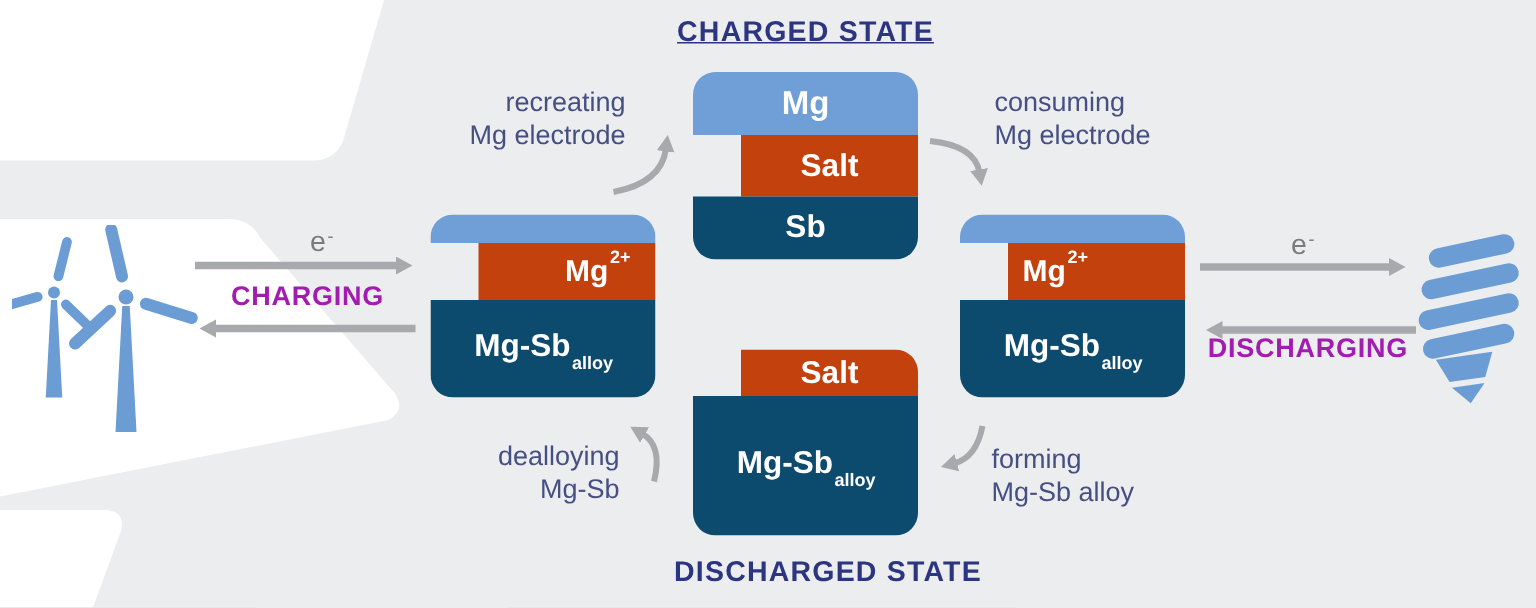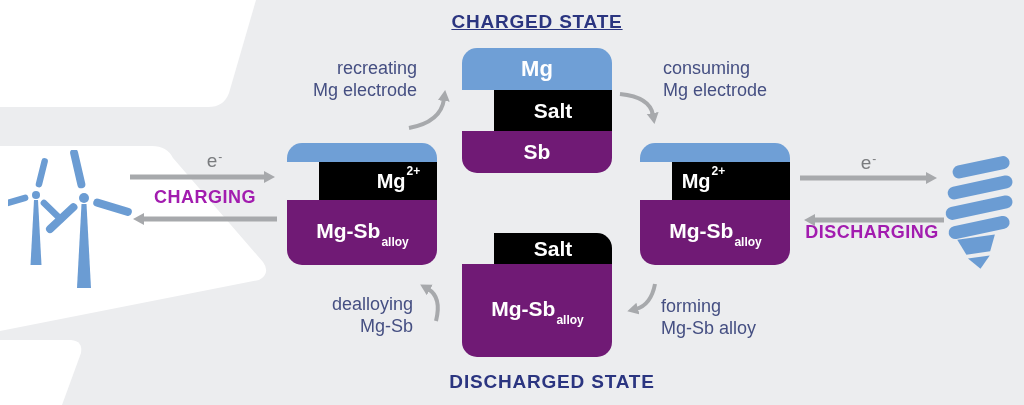--- a/index.html
+++ b/index.html
@@ -18,22 +18,22 @@
   #charging-label{left:125px;top:187px;}
   #discharging-label{left:792px;top:189px;margin-top:33px;}
   .electron{position:absolute;color:#797b7e;font-size:19px;width:44px;text-align:center;}
   .electron sup{font-size:12px;position:relative;top:1px;left:1px;}
   #electron-left{left:192px;top:149px;}
   #electron-right{left:846px;top:151px;}
   
   .cell{position:absolute;width:150px;border-radius:15px;overflow:hidden;display:flex;flex-direction:column;}
   .layer{display:flex;align-items:center;justify-content:center;color:#fff;font-weight:bold;}
   .layer.blue{background:#6f9fd6;}
-  .layer.orange{background:#000000;margin-left:32px;}
-  .layer.navy{background:#701a75;}
+  .layer.orange{background:#c2410c;margin-left:32px;}
+  .layer.navy{background:#0c4a6e;}
   .big-label{font-size:22px;}
   .mid-label{font-size:21px;}
   sub.alloy{font-size:12px;font-weight:bold;position:relative;bottom:-3px;left:1px;}
   sup.ion{font-size:12px;font-weight:bold;position:relative;top:-5px;left:1px;}
   #cell-top{left:462px;top:48px;height:125px;}
   #cell-top .layer{flex:1;}
   #cell-left{left:287px;top:143px;height:122px;}
   #cell-right{left:640px;top:143px;height:122px;}
   .side-cell .layer.blue{flex:0 0 19px;}
   .side-cell .layer.orange{flex:0 0 38px;font-size:20px;}

